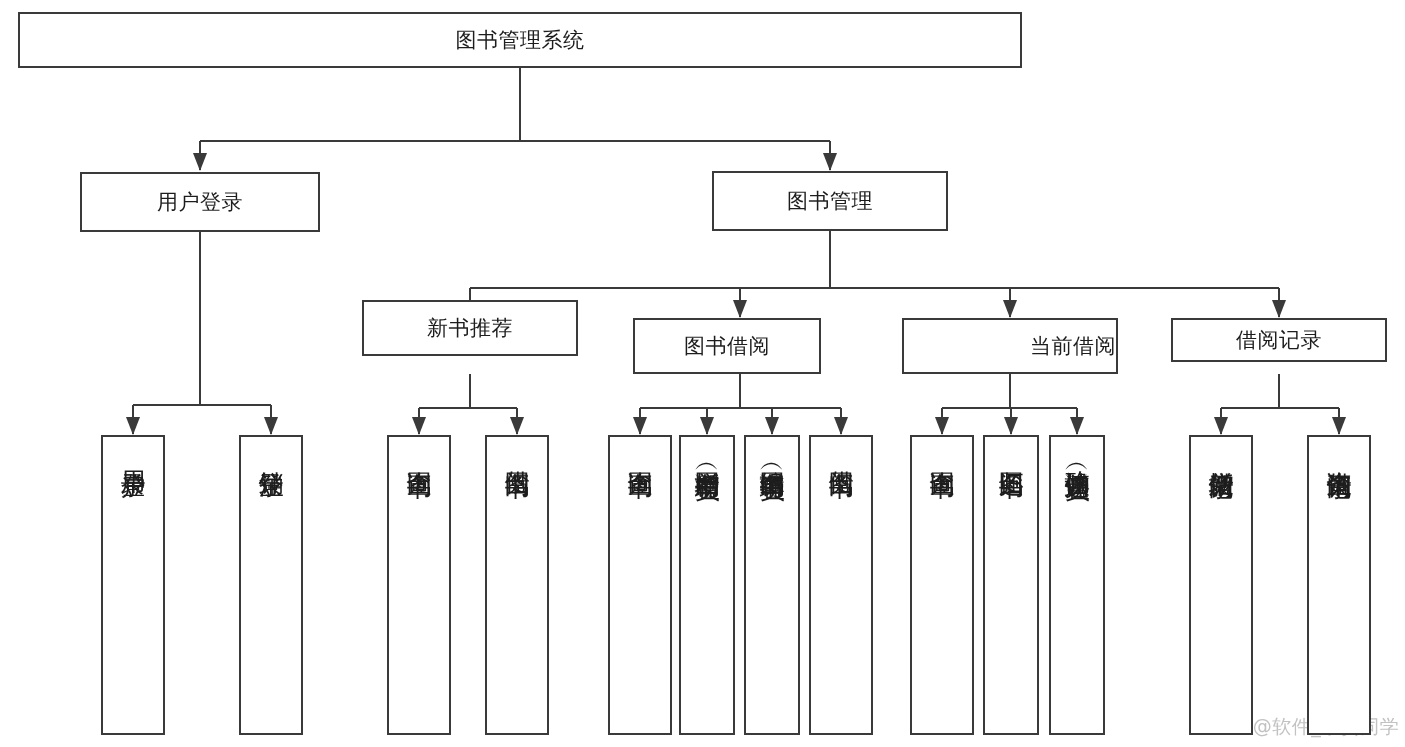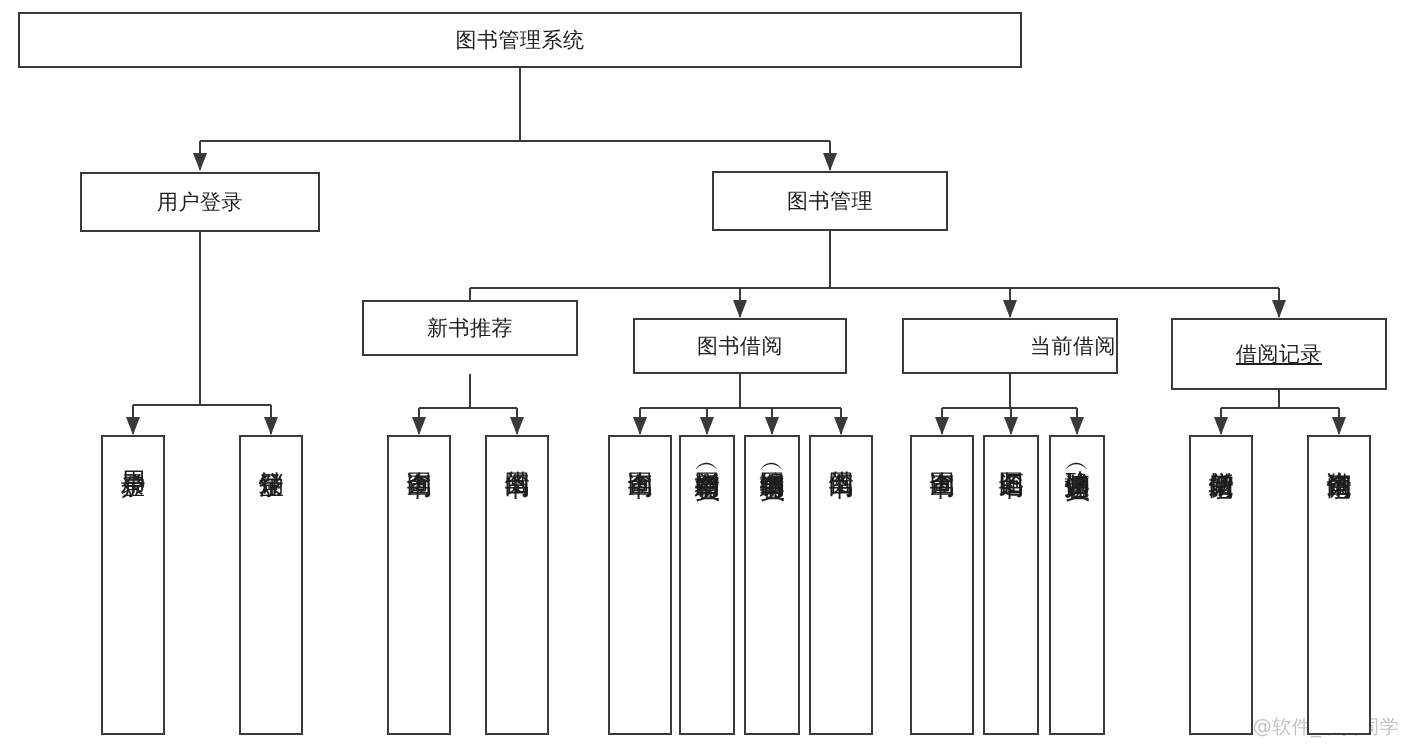--- a/index.html
+++ b/index.html
@@ -126,27 +126,27 @@
     </div>
     <div class="node h" style="left: 80px; top: 172px; width: 240px; height: 60px; border-color: rgb(58, 58, 58); background: rgb(255, 255, 255); color: rgb(29, 29, 29);">
       <span class="lbl">用户登录</span>
     </div>
     <div class="node h" style="left: 712px; top: 171px; width: 236px; height: 60px; border-color: rgb(58, 58, 58); background: rgb(255, 255, 255); color: rgb(29, 29, 29);">
       <span class="lbl">图书管理</span>
     </div>
     <div class="node h" style="left: 362px; top: 300px; width: 216px; height: 56px; border-color: rgb(58, 58, 58); background: rgb(255, 255, 255); color: rgb(29, 29, 29);">
       <span class="lbl">新书推荐</span>
     </div>
-    <div class="node h" style="left: 633px; top: 318px; width: 214px; height: 56px; border-color: rgb(58, 58, 58); background: rgb(255, 255, 255); color: rgb(29, 29, 29);">
+    <div class="node h" style="left: 633px; top: 318px; width: 188px; height: 56px; border-color: rgb(58, 58, 58); background: rgb(255, 255, 255); color: rgb(29, 29, 29);">
       <span class="lbl">图书借阅</span>
     </div>
     <div class="node h" style="left: 902px; top: 318px; width: 216px; height: 56px; border-color: rgb(58, 58, 58); background: rgb(255, 255, 255); color: rgb(29, 29, 29); justify-content: flex-end;">
       <span class="lbl">当前借阅</span>
     </div>
-    <div class="node h" style="left: 1171px; top: 318px; width: 216px; height: 72px; border-color: rgb(58, 58, 58); background: rgb(255, 255, 255); color: rgb(29, 29, 29); text-decoration: underline;">
+    <div class="node h" style="left: 1171px; top: 318px; width: 216px; height: 44px; border-color: rgb(58, 58, 58); background: rgb(255, 255, 255); color: rgb(29, 29, 29);">
       <span class="lbl">借阅记录</span>
     </div>
     <div class="node v" style="left: 101px; top: 435px; width: 64px; height: 300px; border-color: rgb(58, 58, 58); background: rgb(255, 255, 255); color: rgb(29, 29, 29);">
       <span class="lbl">用户登录</span>
     </div>
     <div class="node v" style="left: 239px; top: 435px; width: 64px; height: 300px; border-color: rgb(58, 58, 58); background: rgb(255, 255, 255); color: rgb(29, 29, 29);">
       <span class="lbl">注销登录</span>
     </div>
     <div class="node v" style="left: 387px; top: 435px; width: 64px; height: 300px; border-color: rgb(58, 58, 58); background: rgb(255, 255, 255); color: rgb(29, 29, 29);">
       <span class="lbl">查询图书</span>

